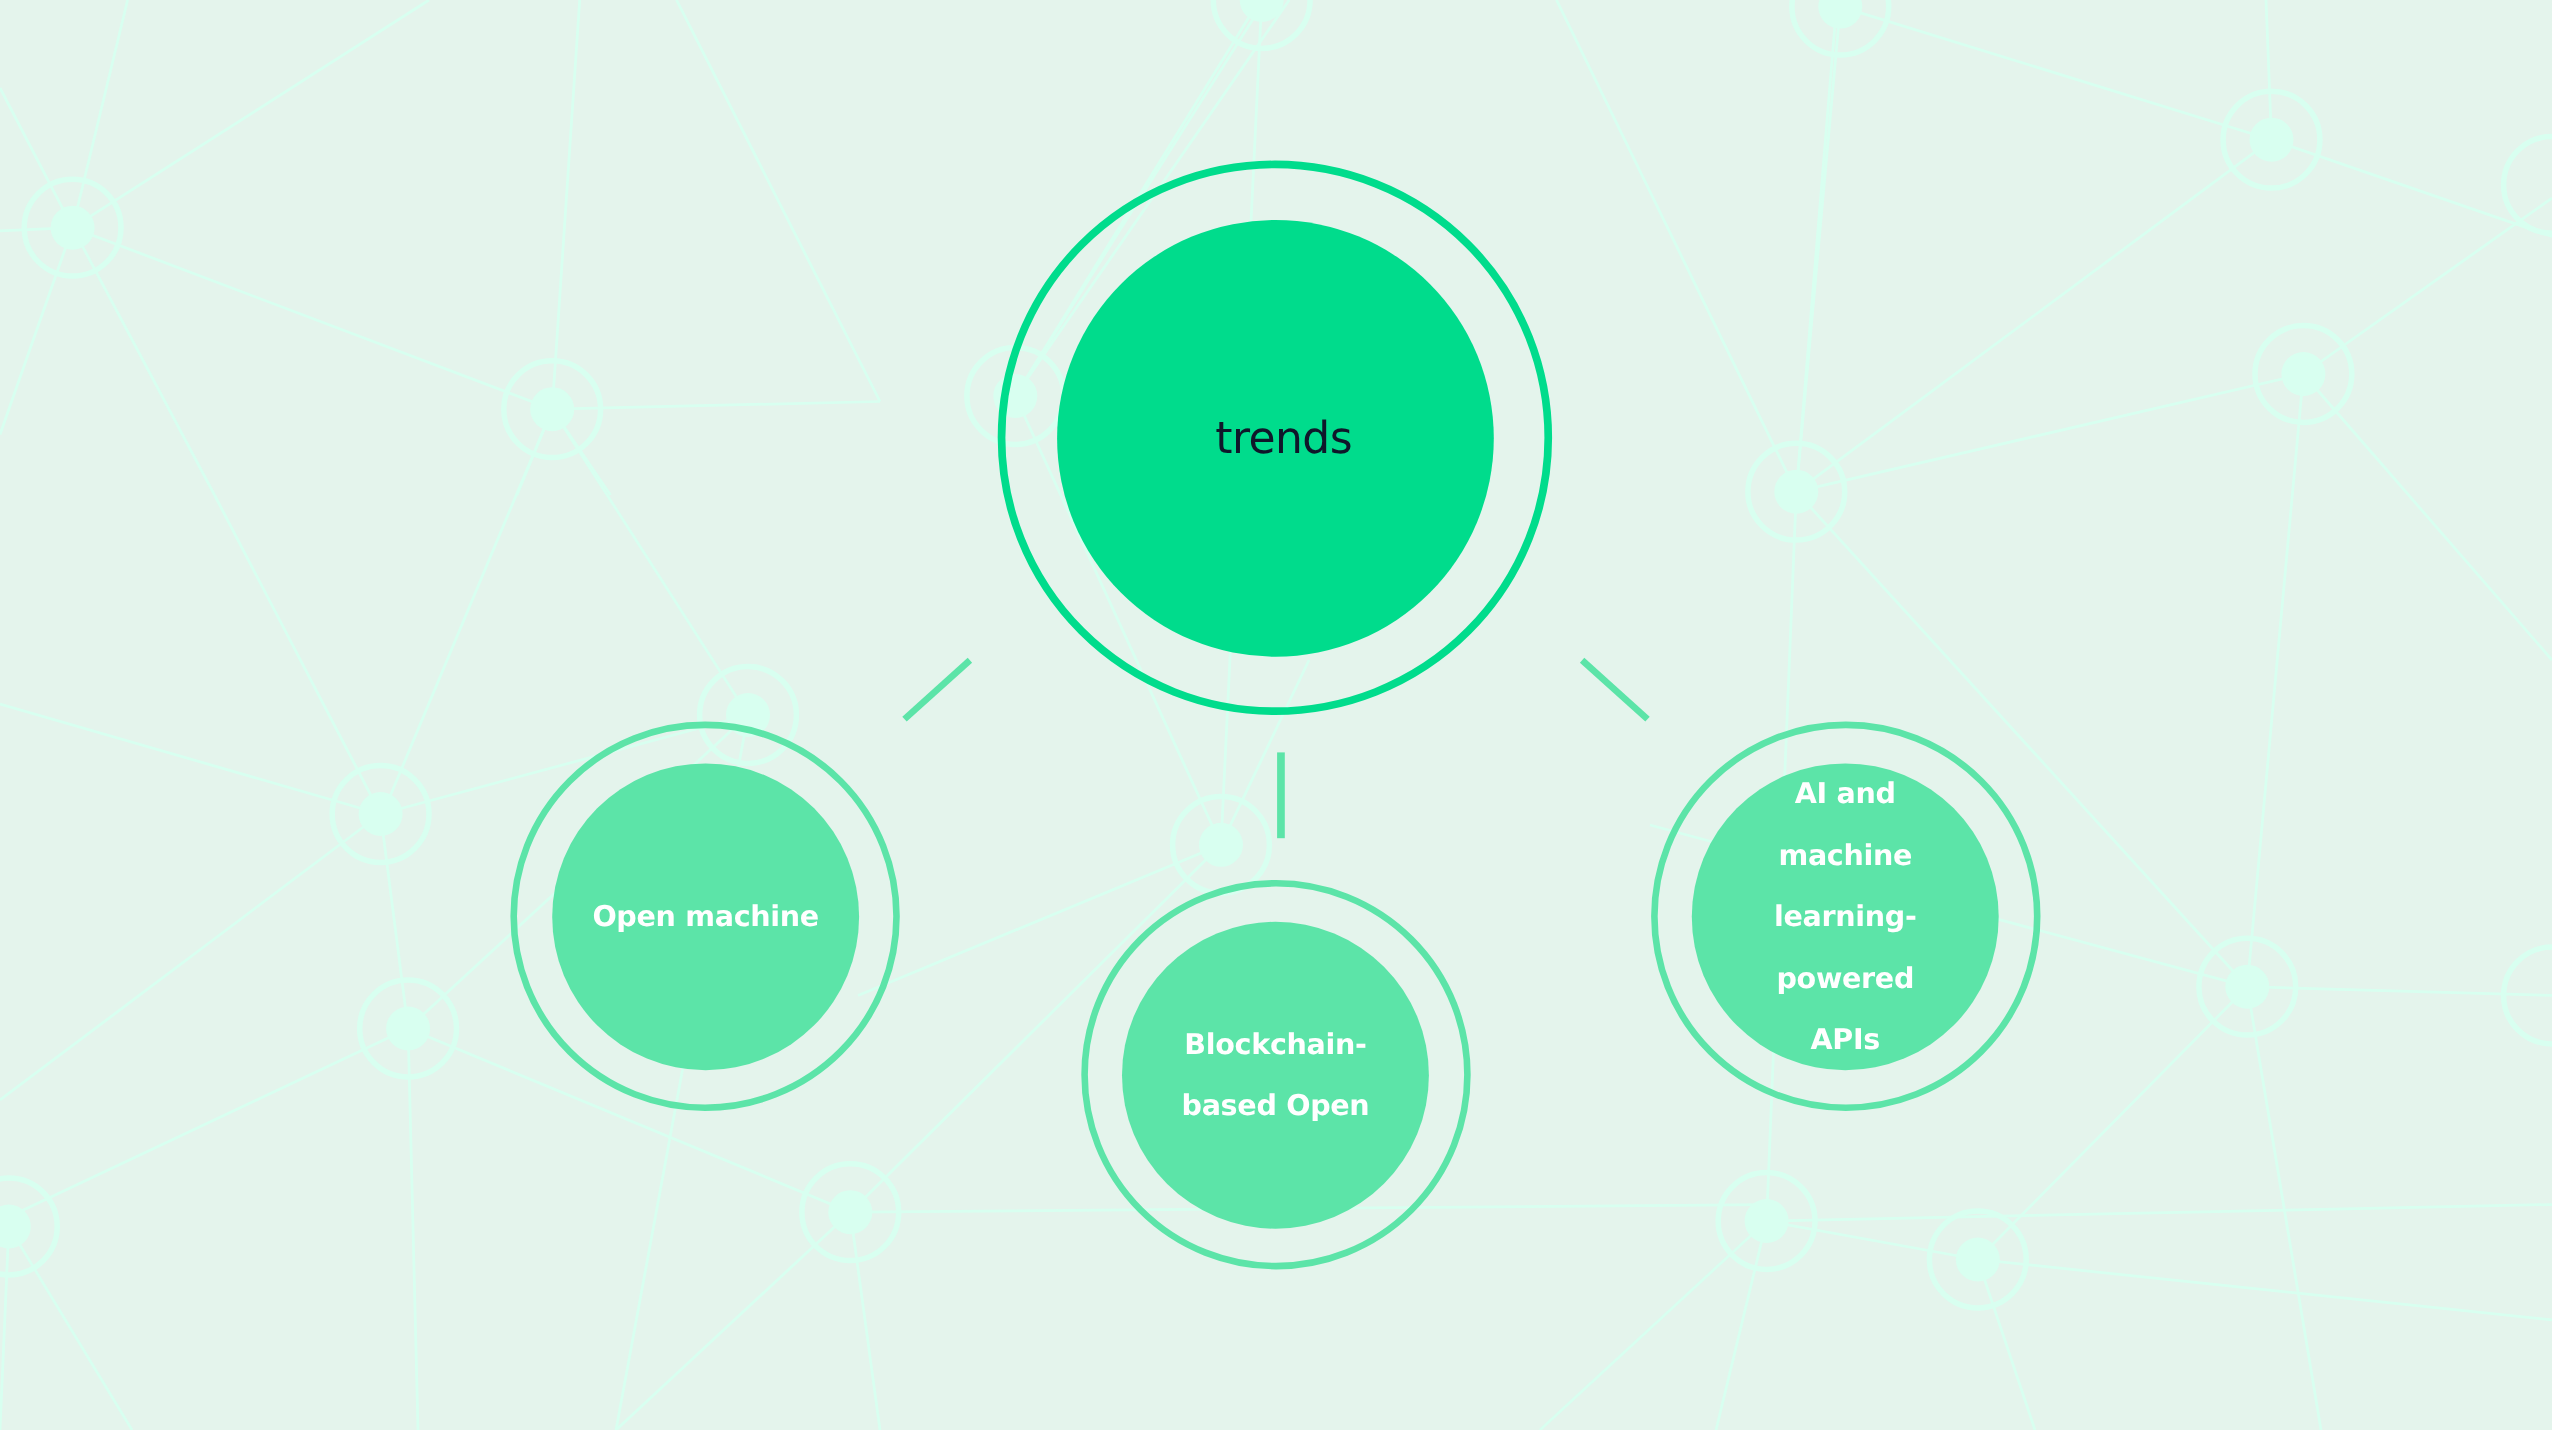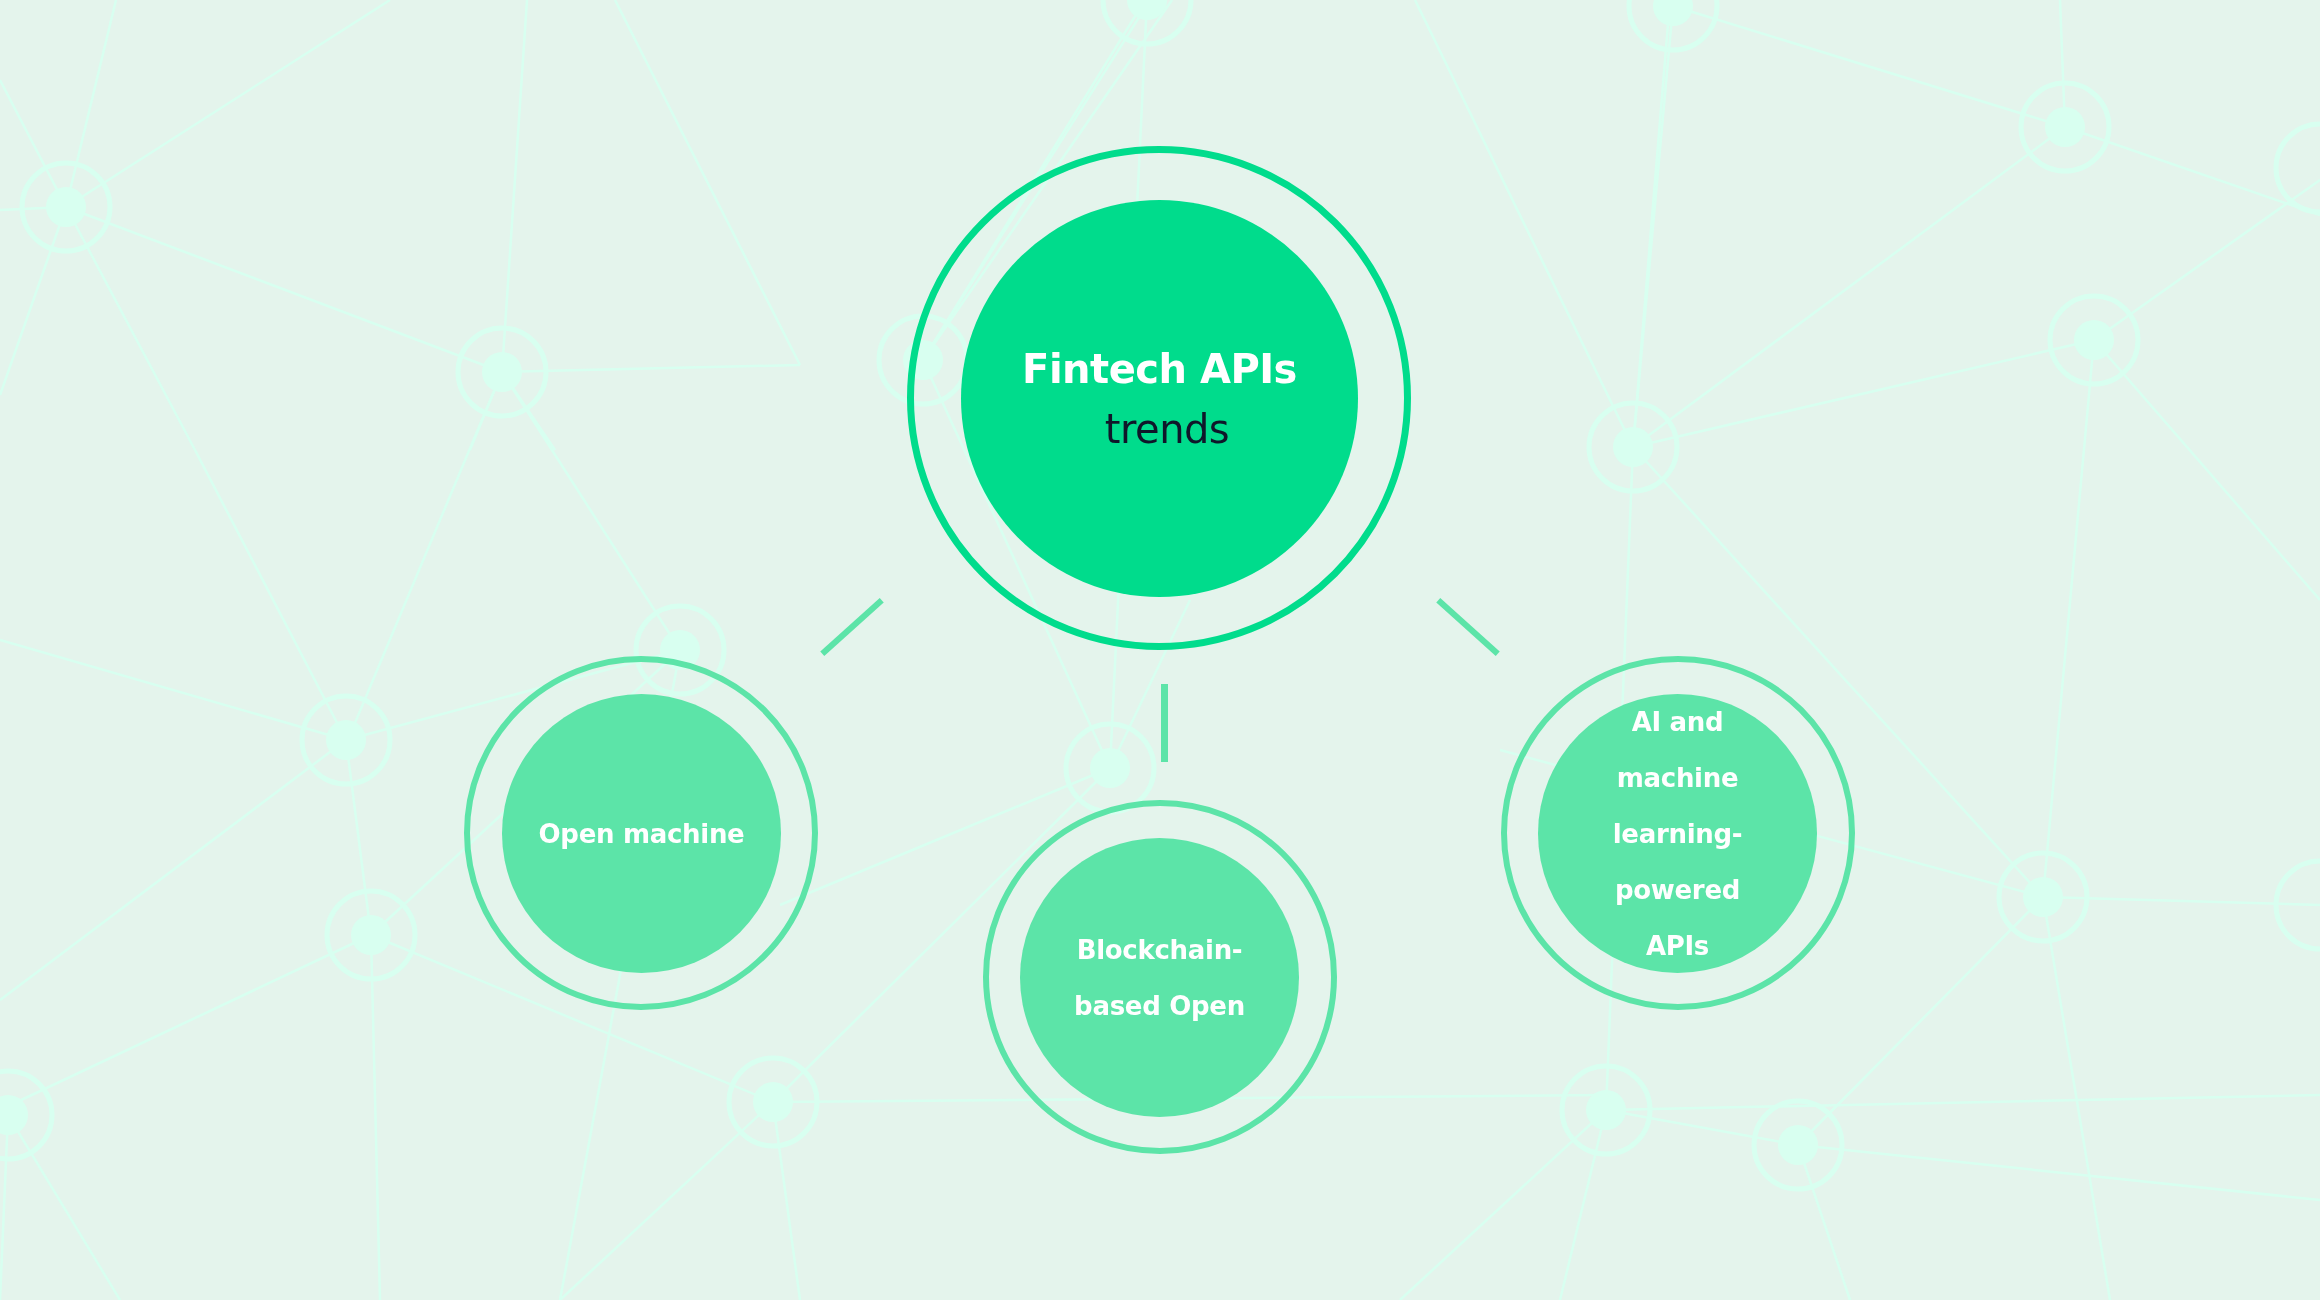--- a/index.html
+++ b/index.html
@@ -123,21 +123,20 @@
     <circle cx="2043" cy="897" r="20"></circle>
   </g>
 </svg>
 
 <div class="connector" style="left:812px; top:624px; width:80px; height:6px; transform: rotate(-42deg);"></div>
 <div class="connector" style="left:1161px; top:684px; width:7px; height:78px;"></div>
 <div class="connector" style="left:1428px; top:624px; width:80px; height:6px; transform: rotate(42deg);"></div>
 
 <div class="ring main-ring" style="left:907px; top:146px; width:504px; height:504px;"></div>
 <div class="disc main-disc" style="left:961px; top:200px; width:397px; height:397px;">
-  <div class="title-line1">Fintech APIs</div>
   <div class="title-line2">trends</div>
 </div>
 
 <div class="ring sub-ring" style="left:464px; top:656px; width:354px; height:354px;"></div>
 <div class="disc sub-disc" style="left:502px; top:694px; width:279px; height:279px;">
   <div class="sub-label" style="width:240px;">Open machine</div>
 </div>
 
 <div class="ring sub-ring" style="left:983px; top:800px; width:354px; height:354px;"></div>
 <div class="disc sub-disc" style="left:1020px; top:838px; width:279px; height:279px;">

